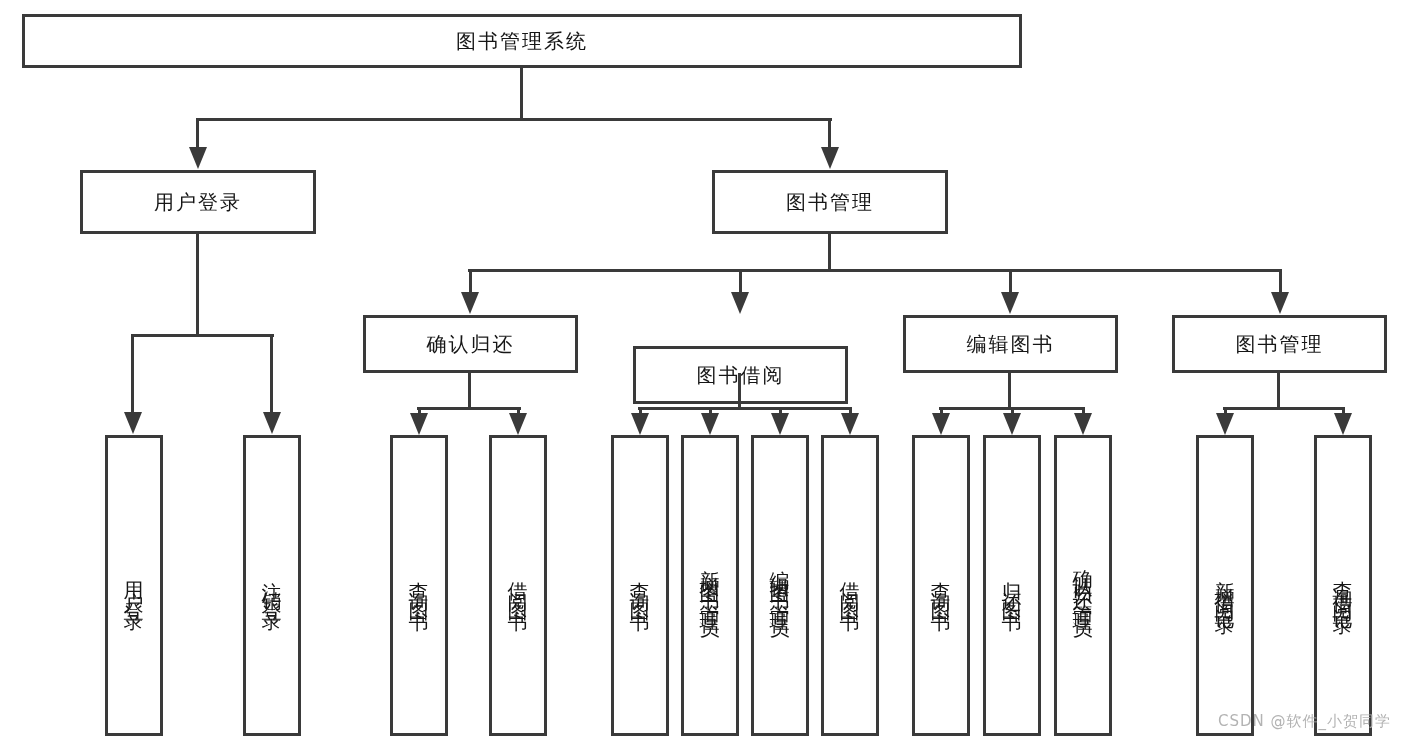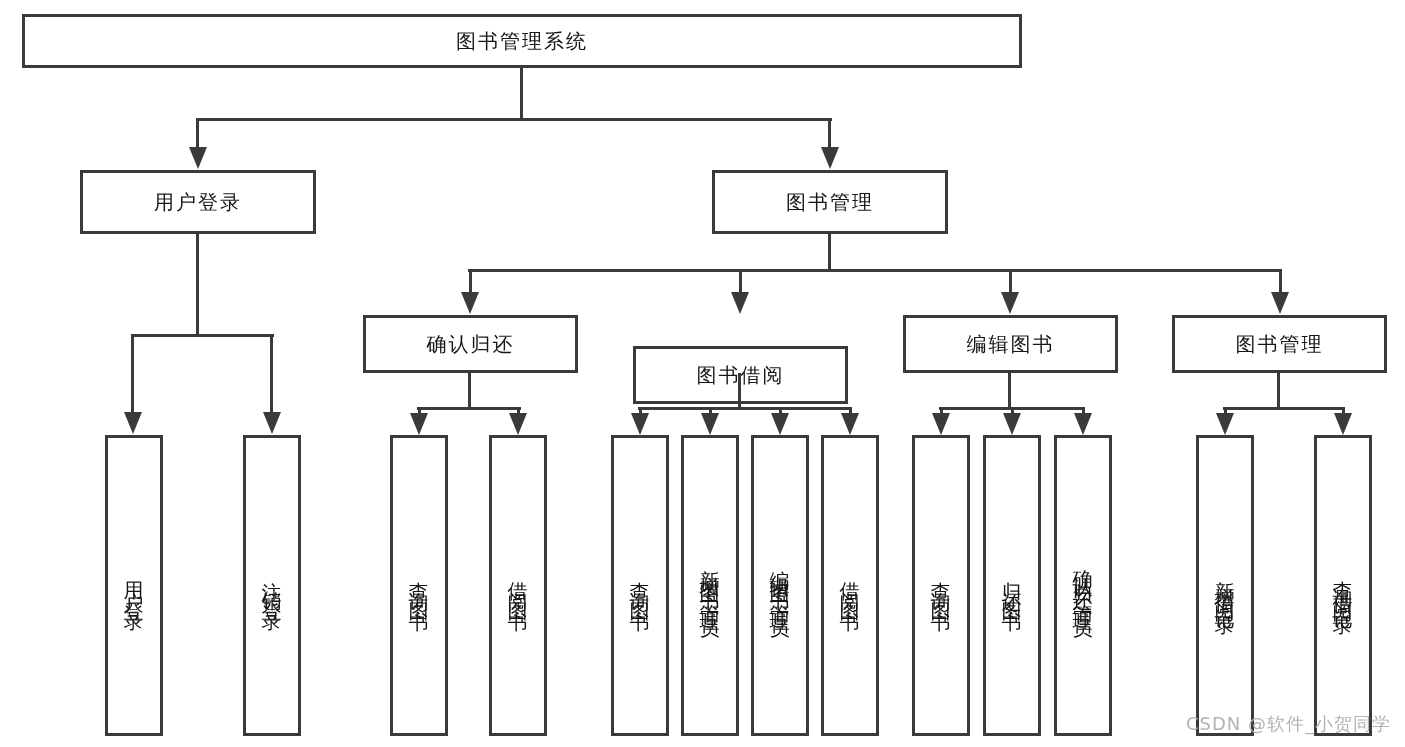--- a/index.html
+++ b/index.html
@@ -21,21 +21,21 @@
   .vline,.hline{position:absolute;background:#3a3a3a;}
   .vline{width:3px;}
   .hline{height:3px;}
   .arrow{
     position:absolute;width:0;height:0;
     border-left:9px solid transparent;border-right:9px solid transparent;
     border-top:22px solid #3a3a3a;
   }
   .watermark{
     position:absolute;top:712px;right:14px;z-index:5;
-    color:#b3b3b3;font-size:18px;letter-spacing:1px;white-space:nowrap;
+    color:#b3b3b3;font-size:15px;letter-spacing:1px;white-space:nowrap;
   }
 </style>
 </head>
 <body>
 
 <div id="stage">
 
   <div class="box" style="left:22px;top:14px;width:1000px;height:54px;">图书管理系统</div>
 
   <div class="vline" style="left:520px;top:68px;height:53px;"></div>

